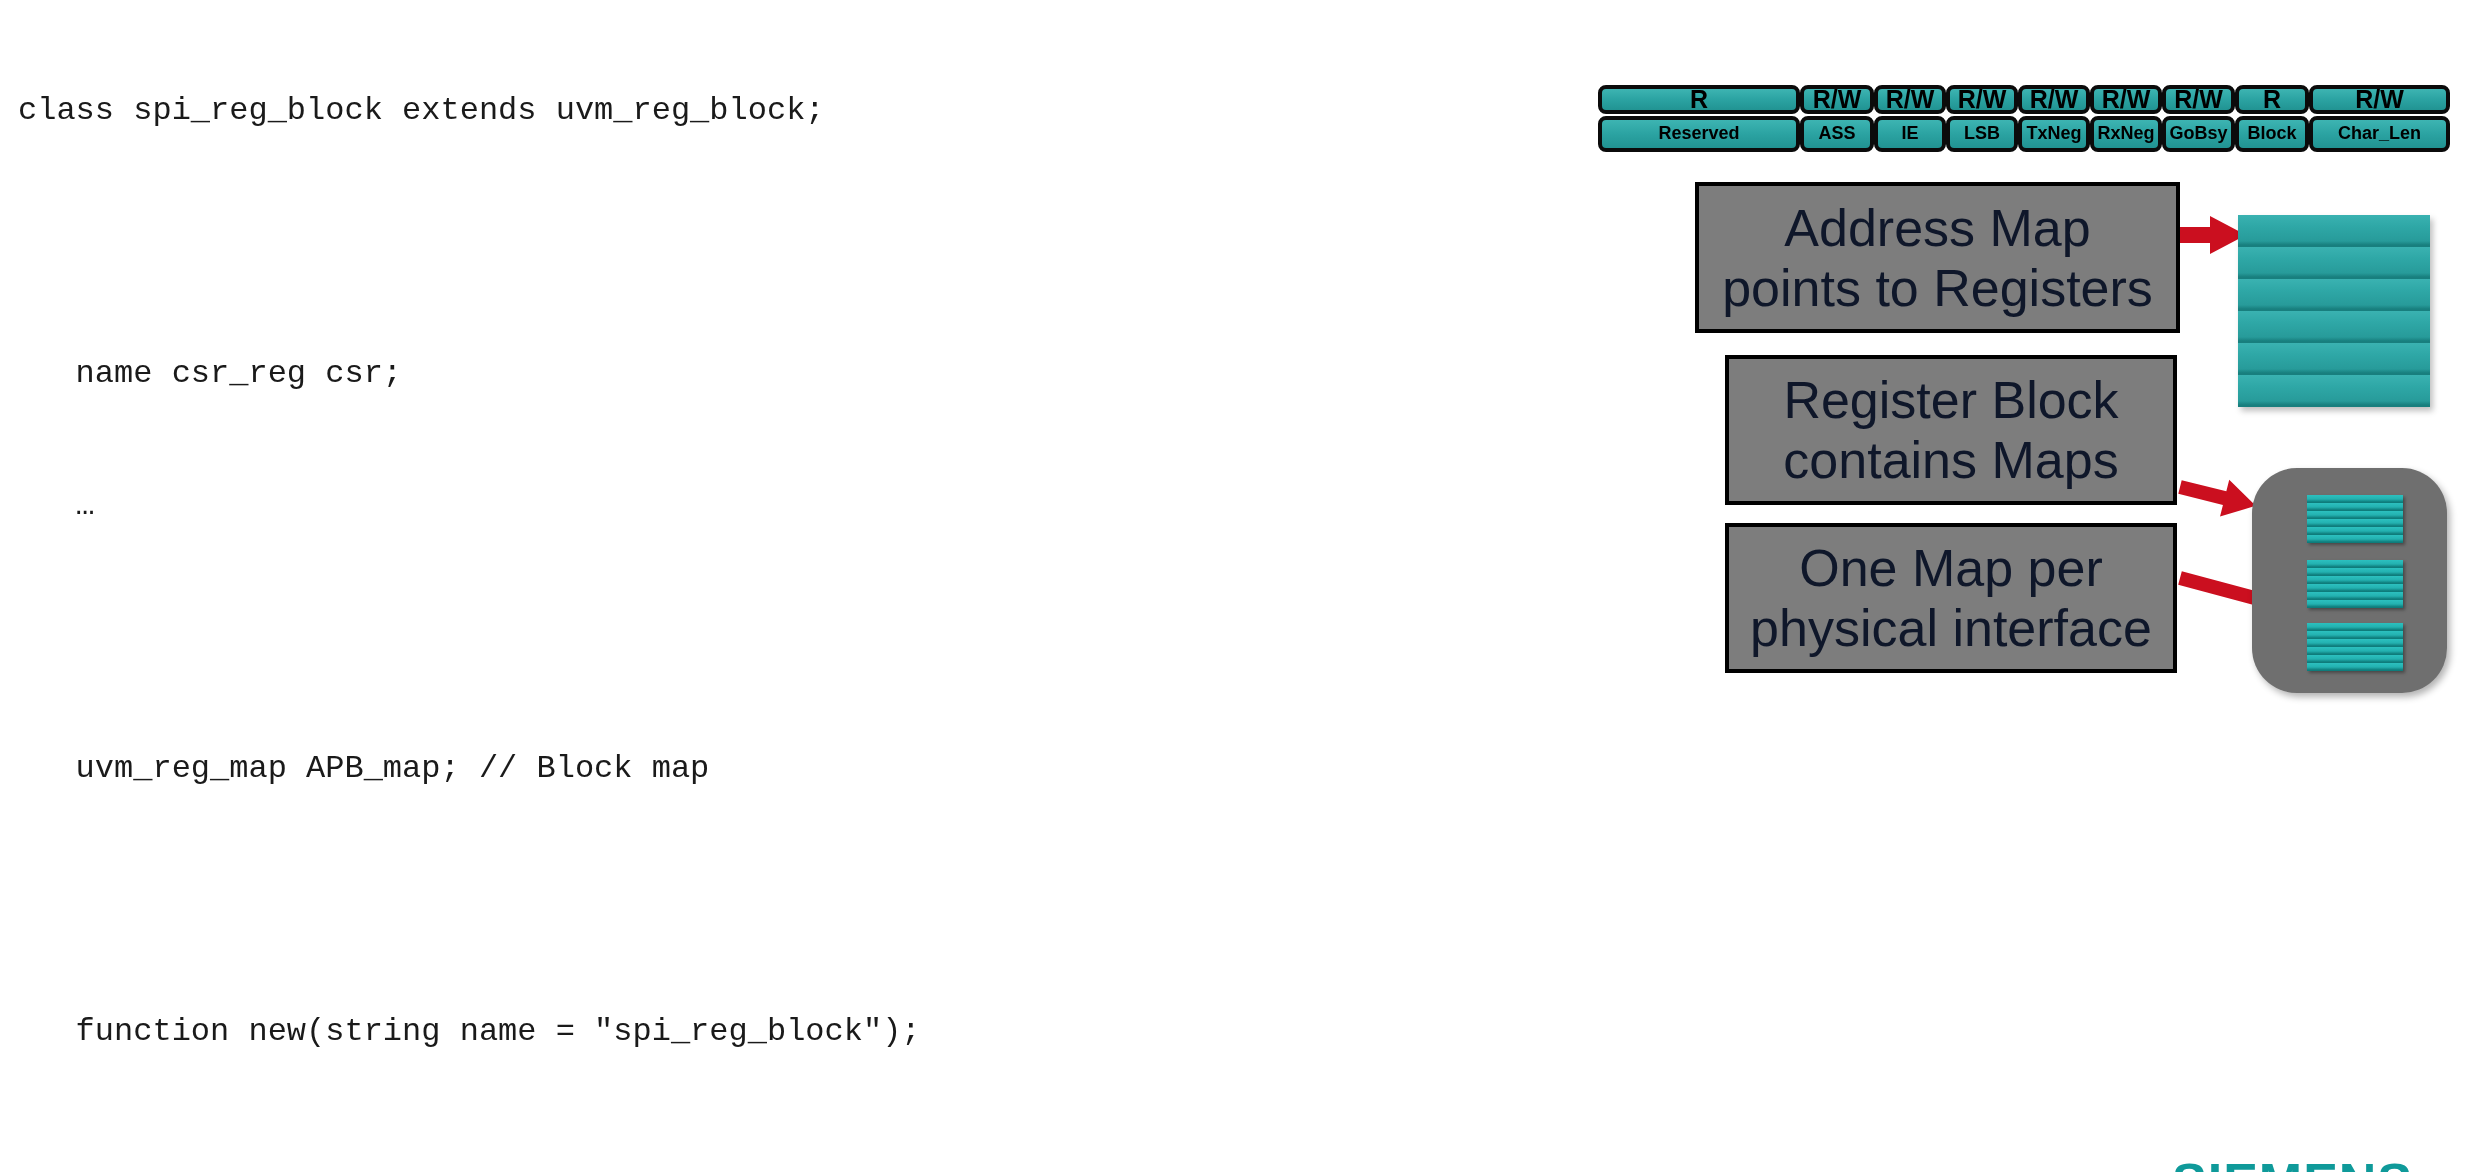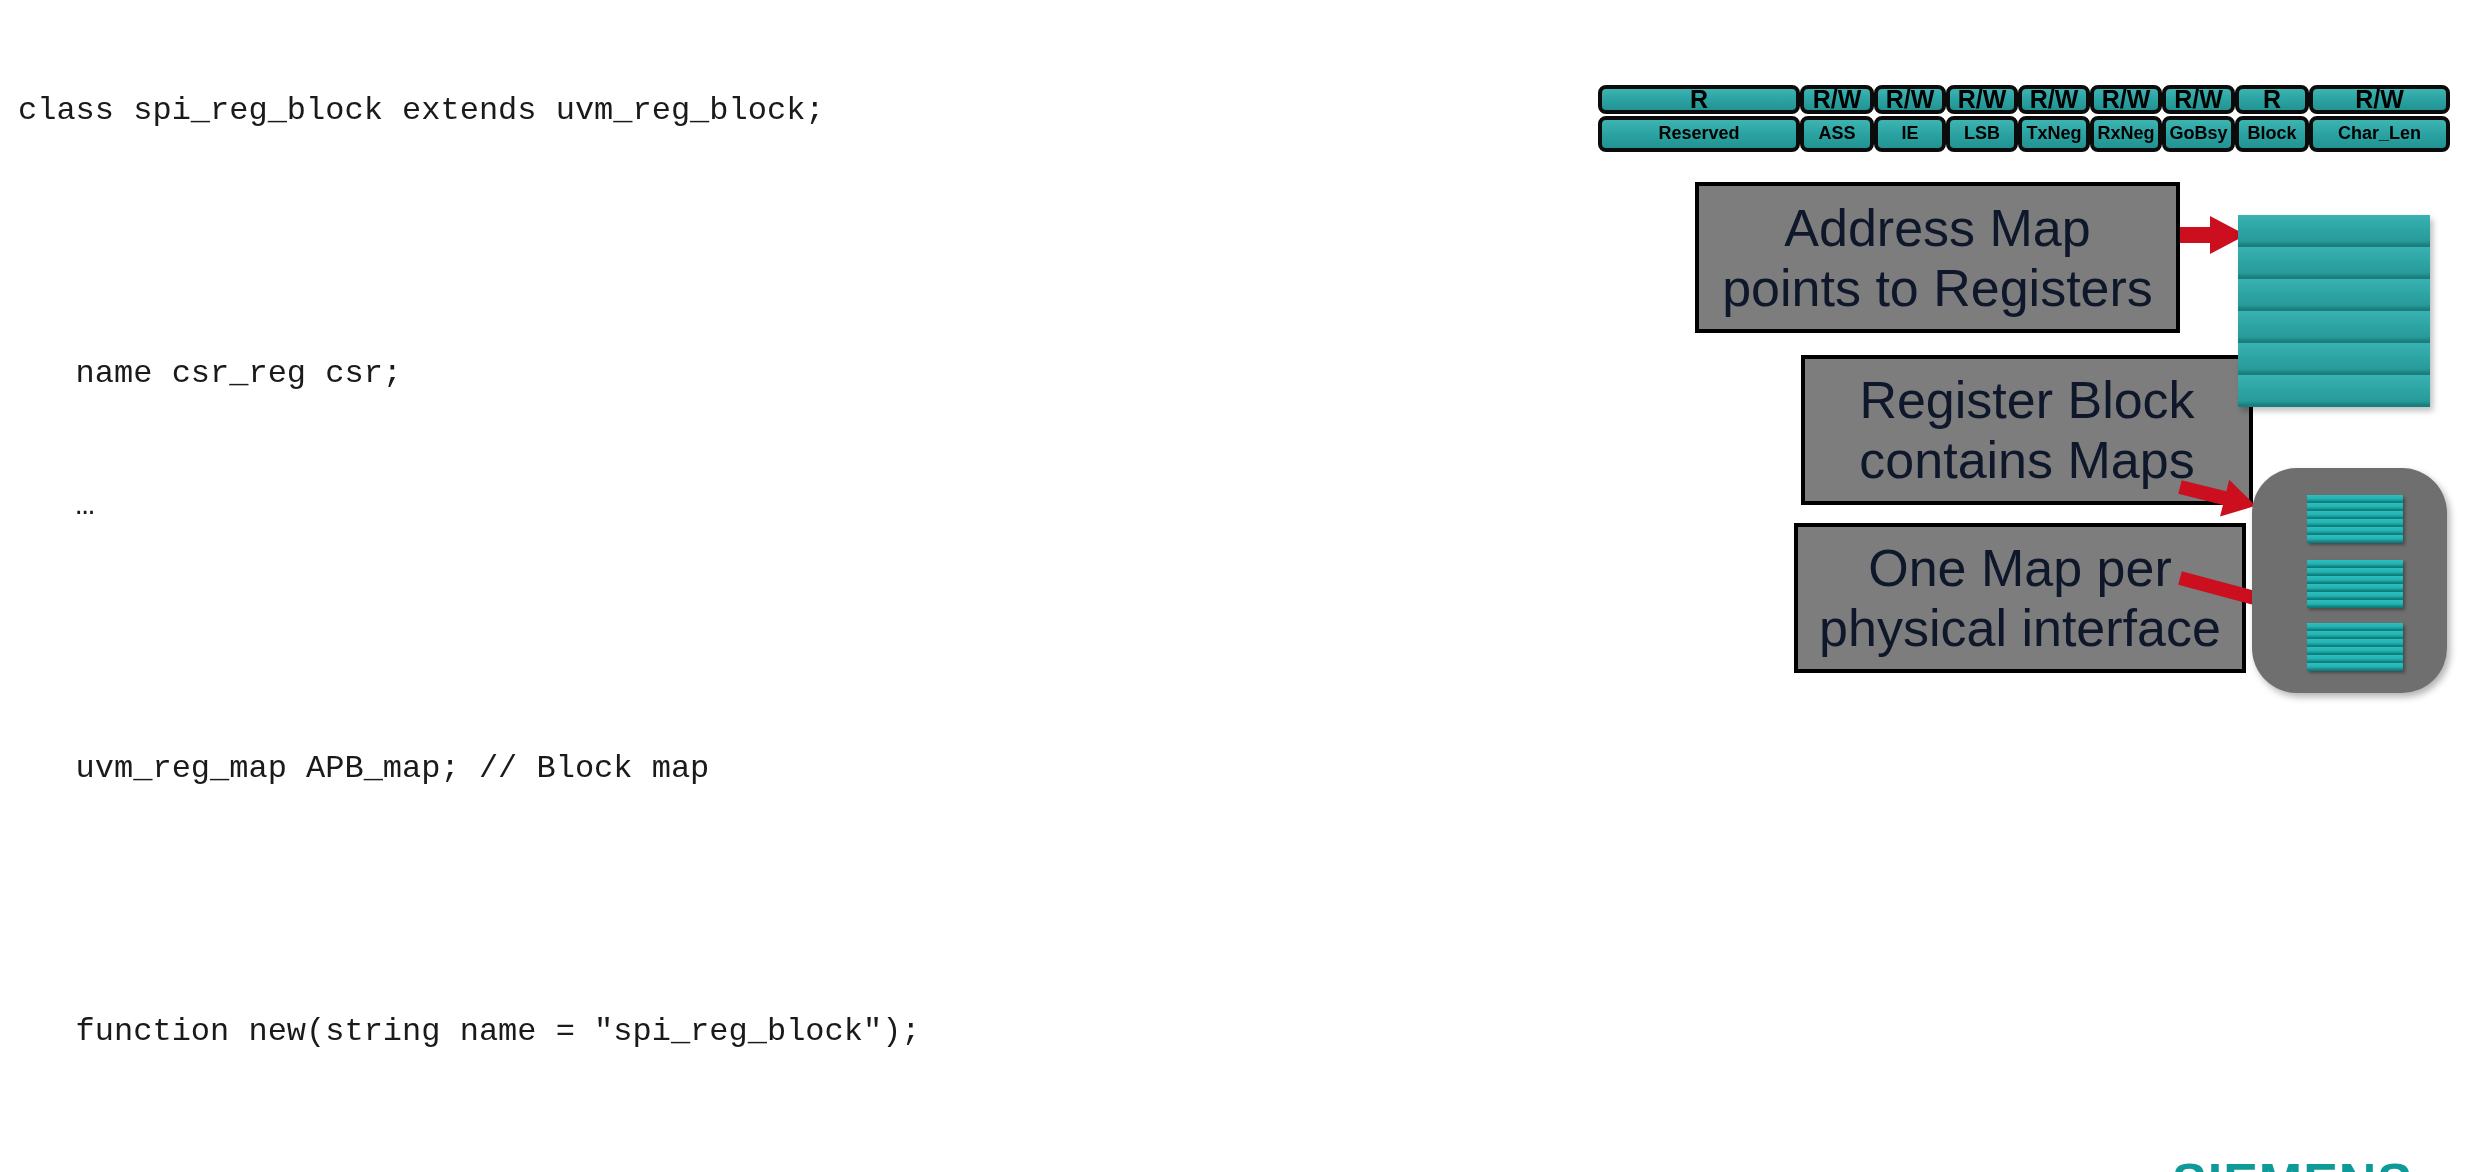--- a/index.html
+++ b/index.html
@@ -30,22 +30,22 @@
 
   
   .callout {
     position:absolute; box-sizing:border-box;
     background:#7d7d7d; border:4px solid #000000;
     color:#0f172a; font-size:52px; line-height:60px;
     display:flex; flex-direction:column; align-items:center; justify-content:center;
     text-align:center;
   }
   #callout-address-map { left:1695px; top:182px; width:485px; height:151px; }
-  #callout-register-block { left:1801px; top:355px; width:452px; height:150px; }
-  #callout-one-map { left:1794px; top:523px; width:452px; height:150px; }
+  #callout-register-block { left:1725px; top:355px; width:452px; height:150px; }
+  #callout-one-map { left:1725px; top:523px; width:452px; height:150px; }
 
   
   .stack-large {
     position:absolute; left:2238px; top:215px; width:192px; height:192px;
     background:repeating-linear-gradient(180deg,
       #3ab2b1 0px, #2ea7a6 12px, #279b9a 26px, #187f7e 30px, #187f7e 32px);
     box-shadow:3px 4px 6px rgba(0,0,0,0.25);
   }
 
   

